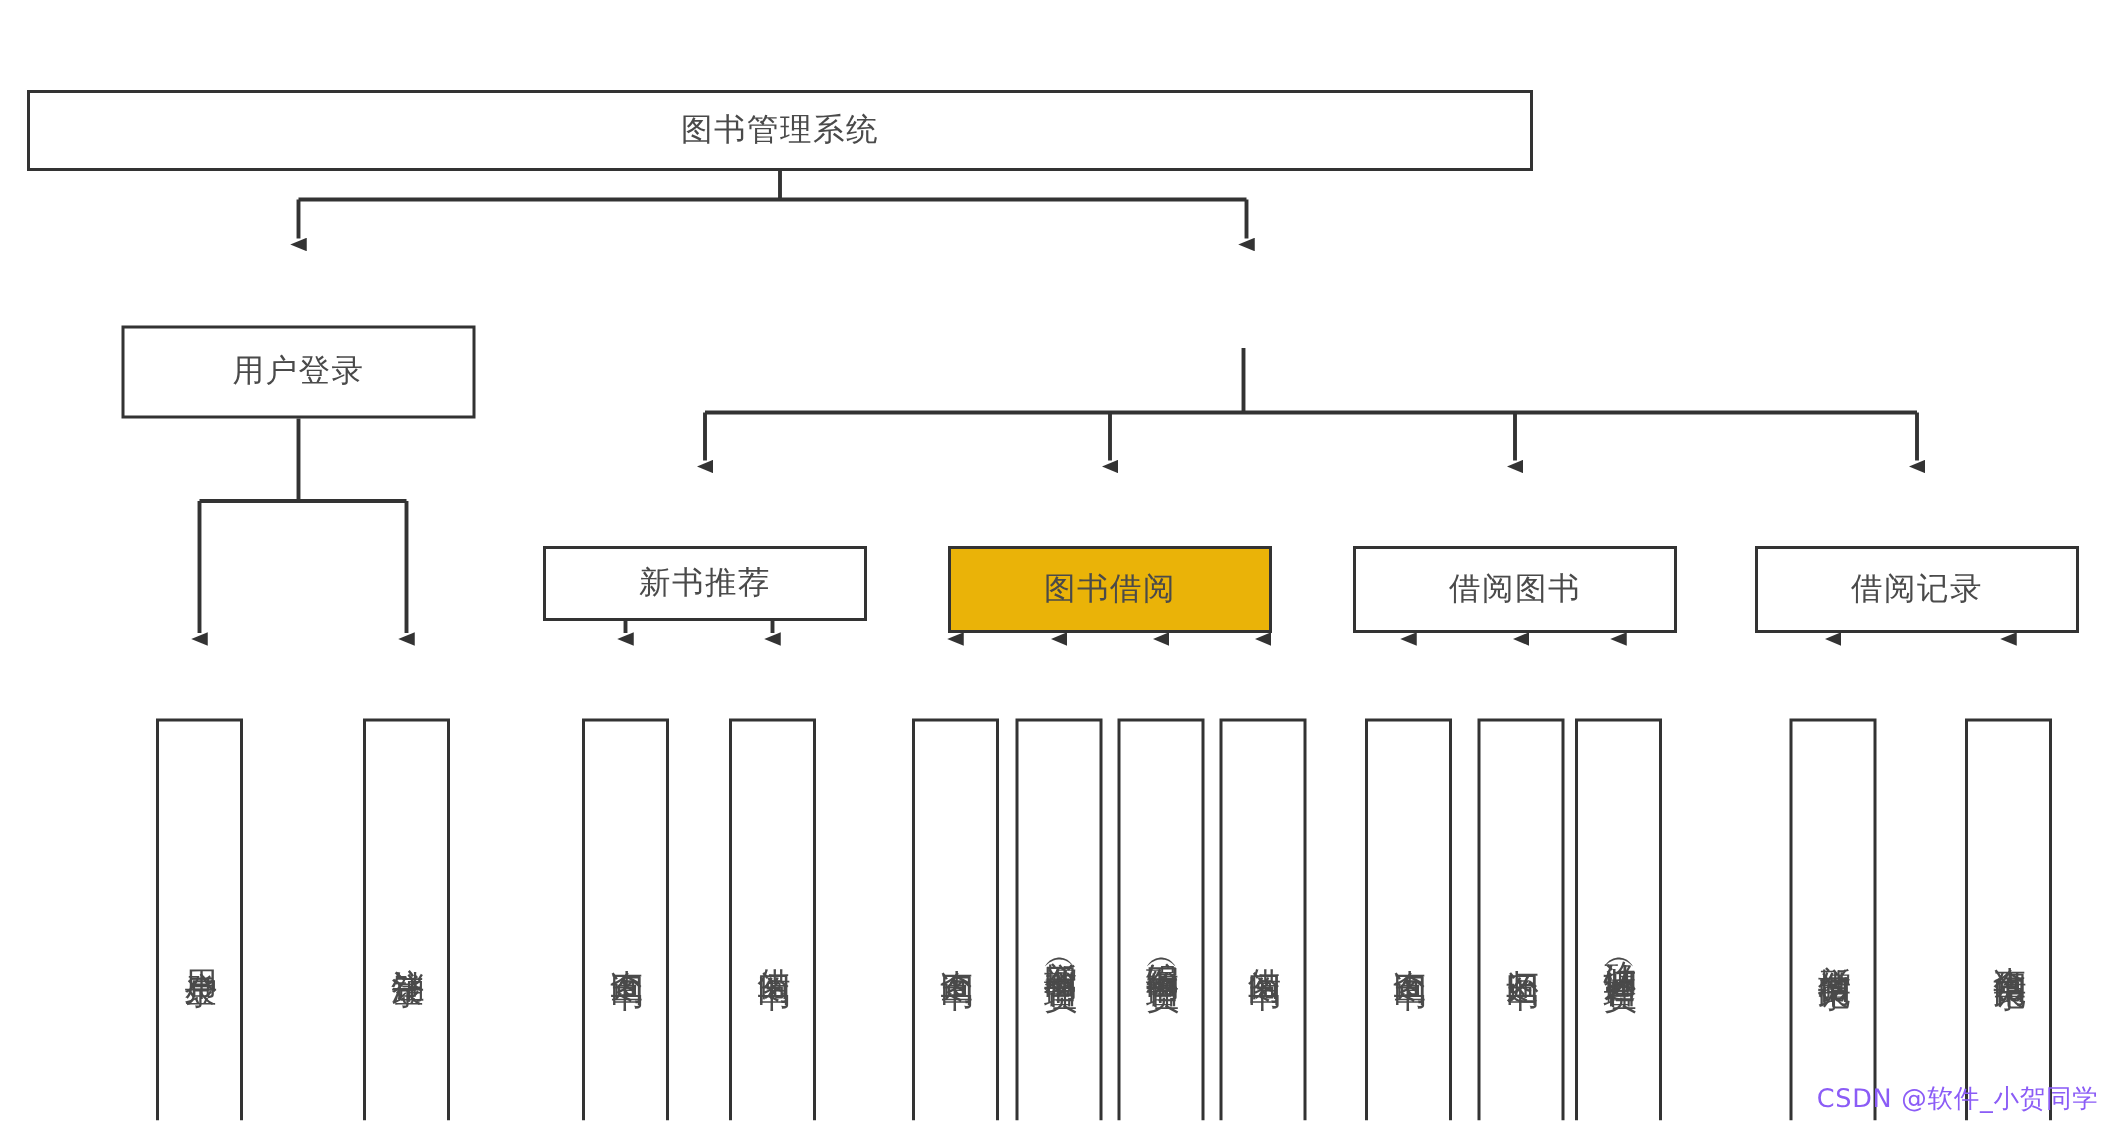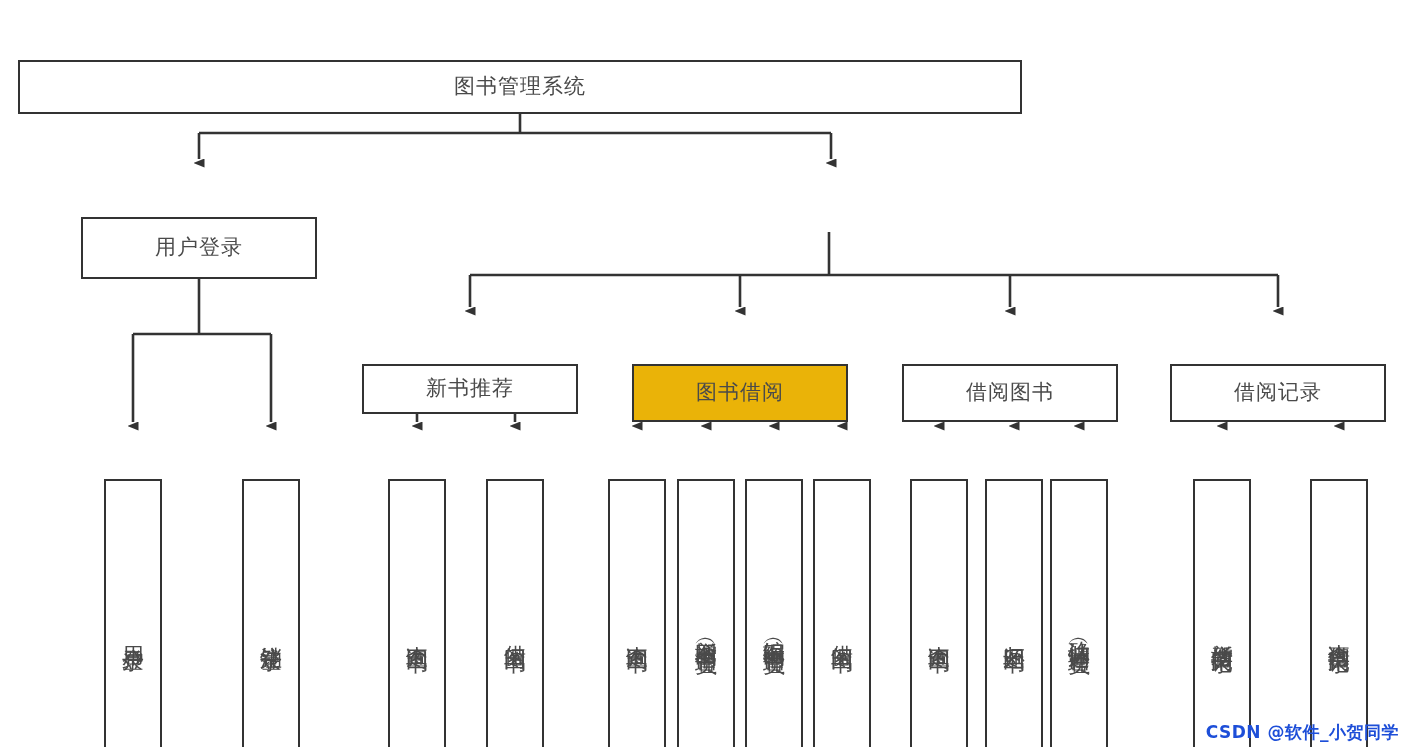--- a/index.html
+++ b/index.html
@@ -175,15 +175,15 @@
   <div class="node leaf" style="left: 1050px; top: 432px; width: 58px; height: 305px; border-color: rgb(51, 51, 51); background: rgb(255, 255, 255);">
     <span class="label" style="color: rgb(74, 74, 74);">确认归还（管理员）</span>
   </div>
   <div class="node leaf" style="left: 1193px; top: 432px; width: 58px; height: 305px; border-color: rgb(51, 51, 51); background: rgb(255, 255, 255);">
     <span class="label" style="color: rgb(74, 74, 74);">新增借阅记录</span>
   </div>
   <div class="node leaf" style="left: 1310px; top: 432px; width: 58px; height: 305px; border-color: rgb(51, 51, 51); background: rgb(255, 255, 255);">
     <span class="label" style="color: rgb(74, 74, 74);">查询借阅记录</span>
   </div>
 
-  <div class="watermark" style="color: #1d4ed8; font-weight: bold;">CSDN @软件_小贺同学</div>
+  <div class="watermark" style="color: #8b5cf6;">CSDN @软件_小贺同学</div>
 
 </div>
 
 </body></html>

